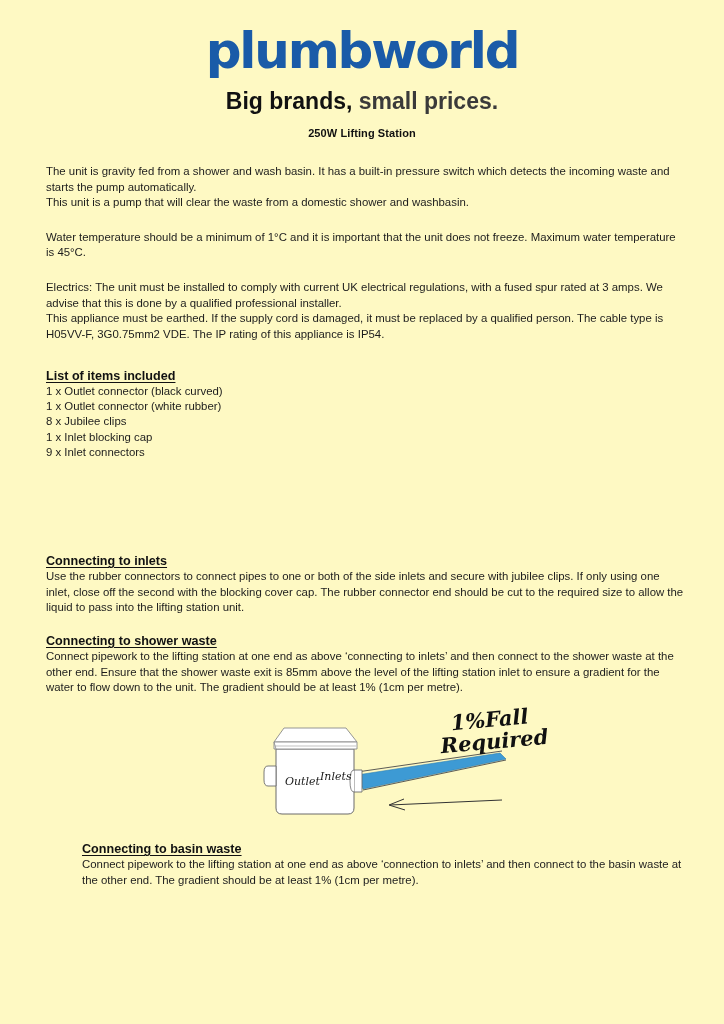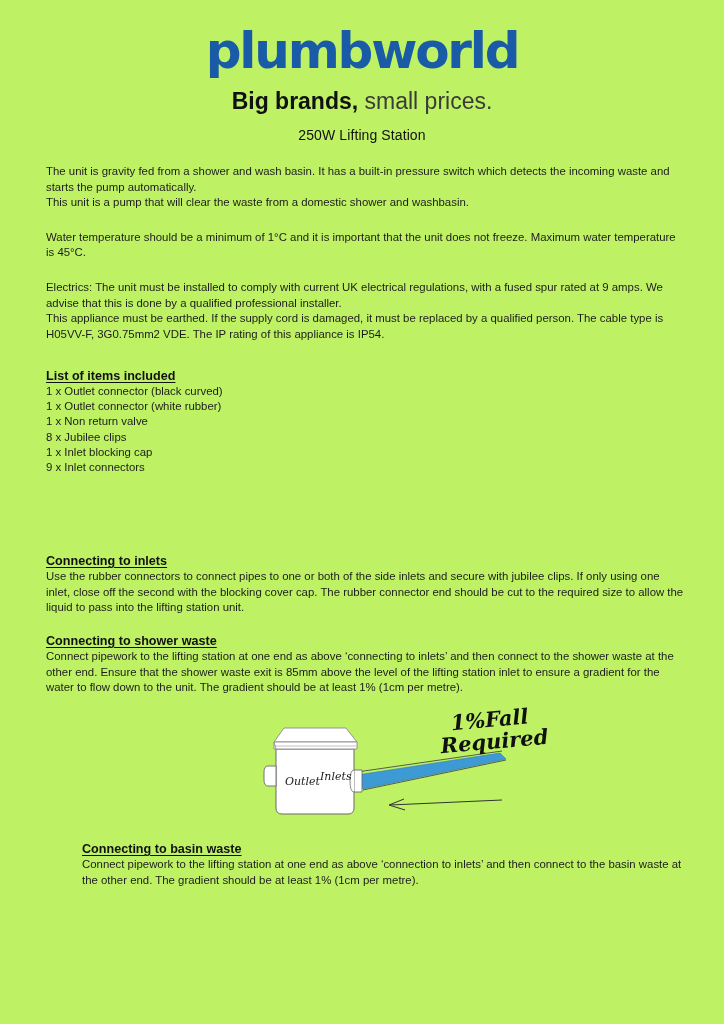--- a/index.html
+++ b/index.html
@@ -13,21 +13,21 @@
     position: relative;
     font-family: "Liberation Sans", sans-serif;
     color: #1a1a1a;
     overflow: hidden;
   }
 
   .page {
     position: relative;
     width: 724px;
     height: 1024px;
-    background: #bef264;
+    background: #fef9c3;
   }
 
   
   .header {
     padding-top: 26px;
     text-align: center;
   }
   .brand-logo {
     font-family: "DejaVu Sans", sans-serif;
     font-weight: bold;
@@ -41,27 +41,27 @@
     margin: 14px 0 0 0;
     font-family: "Liberation Sans", sans-serif;
     font-size: 23px;
     line-height: 1;
     color: #111111;
   }
   .brand-tagline .tag-bold {
     font-weight: bold;
   }
   .brand-tagline .tag-light {
-    font-weight: normal;
+    font-weight: bold;
     color: #3a3a3a;
   }
   .doc-title {
     margin: 14px 0 8px 0;
-    font-size: 14px;
-    font-weight: normal;
+    font-size: 11px;
+    font-weight: bold;
     color: #111111;
     letter-spacing: 0.1px;
   }
   .para {
     font-size: 11.4px;
     line-height: 15.6px;
     color: #1c1c1c;
     margin: 0;
     text-align: left;
   }
@@ -137,30 +137,29 @@
     </div>
     <div class="doc-title">250W Lifting Station</div>
   </div>
 
   <div class="block" id="block-intro">
     <p class="para">The unit is gravity fed from a shower and wash basin. It has a built-in pressure switch which detects the incoming waste and starts the pump automatically.</p>
     <p class="para">This unit is a pump that will clear the waste from a domestic shower and washbasin.</p>
     <div class="gap-lg"></div>
     <p class="para">Water temperature should be a minimum of 1°C and it is important that the unit does not freeze. Maximum water temperature is 45°C.</p>
     <div class="gap-lg"></div>
-    <p class="para">Electrics: The unit must be installed to comply with current UK electrical regulations, with a fused spur rated at 9 amps. We advise that this is done by a qualified professional installer.</p>
+    <p class="para">Electrics: The unit must be installed to comply with current UK electrical regulations, with a fused spur rated at 3 amps. We advise that this is done by a qualified professional installer.</p>
     <p class="para">This appliance must be earthed. If the supply cord is damaged, it must be replaced by a qualified person. The cable type is H05VV-F, 3G0.75mm2 VDE. The IP rating of this appliance is IP54.</p>
   </div>
 
   <div class="block" id="block-items">
     <div class="section-heading">List of items included</div>
     <ul class="items-list">
       <li>1 x Outlet connector (black curved)</li>
       <li>1 x Outlet connector (white rubber)</li>
-      <li>1 x Non return valve</li>
       <li>8 x Jubilee clips</li>
       <li>1 x Inlet blocking cap</li>
       <li>9 x Inlet connectors</li>
     </ul>
   </div>
 
   <div class="block" id="block-inlets">
     <div class="section-heading">Connecting to inlets</div>
     <p class="para">Use the rubber connectors to connect pipes to one or both of the side inlets and secure with jubilee clips. If only using one inlet, close off the second with the blocking cover cap. The rubber connector end should be cut to the required size to allow the liquid to pass into the lifting station unit.</p>
   </div>

